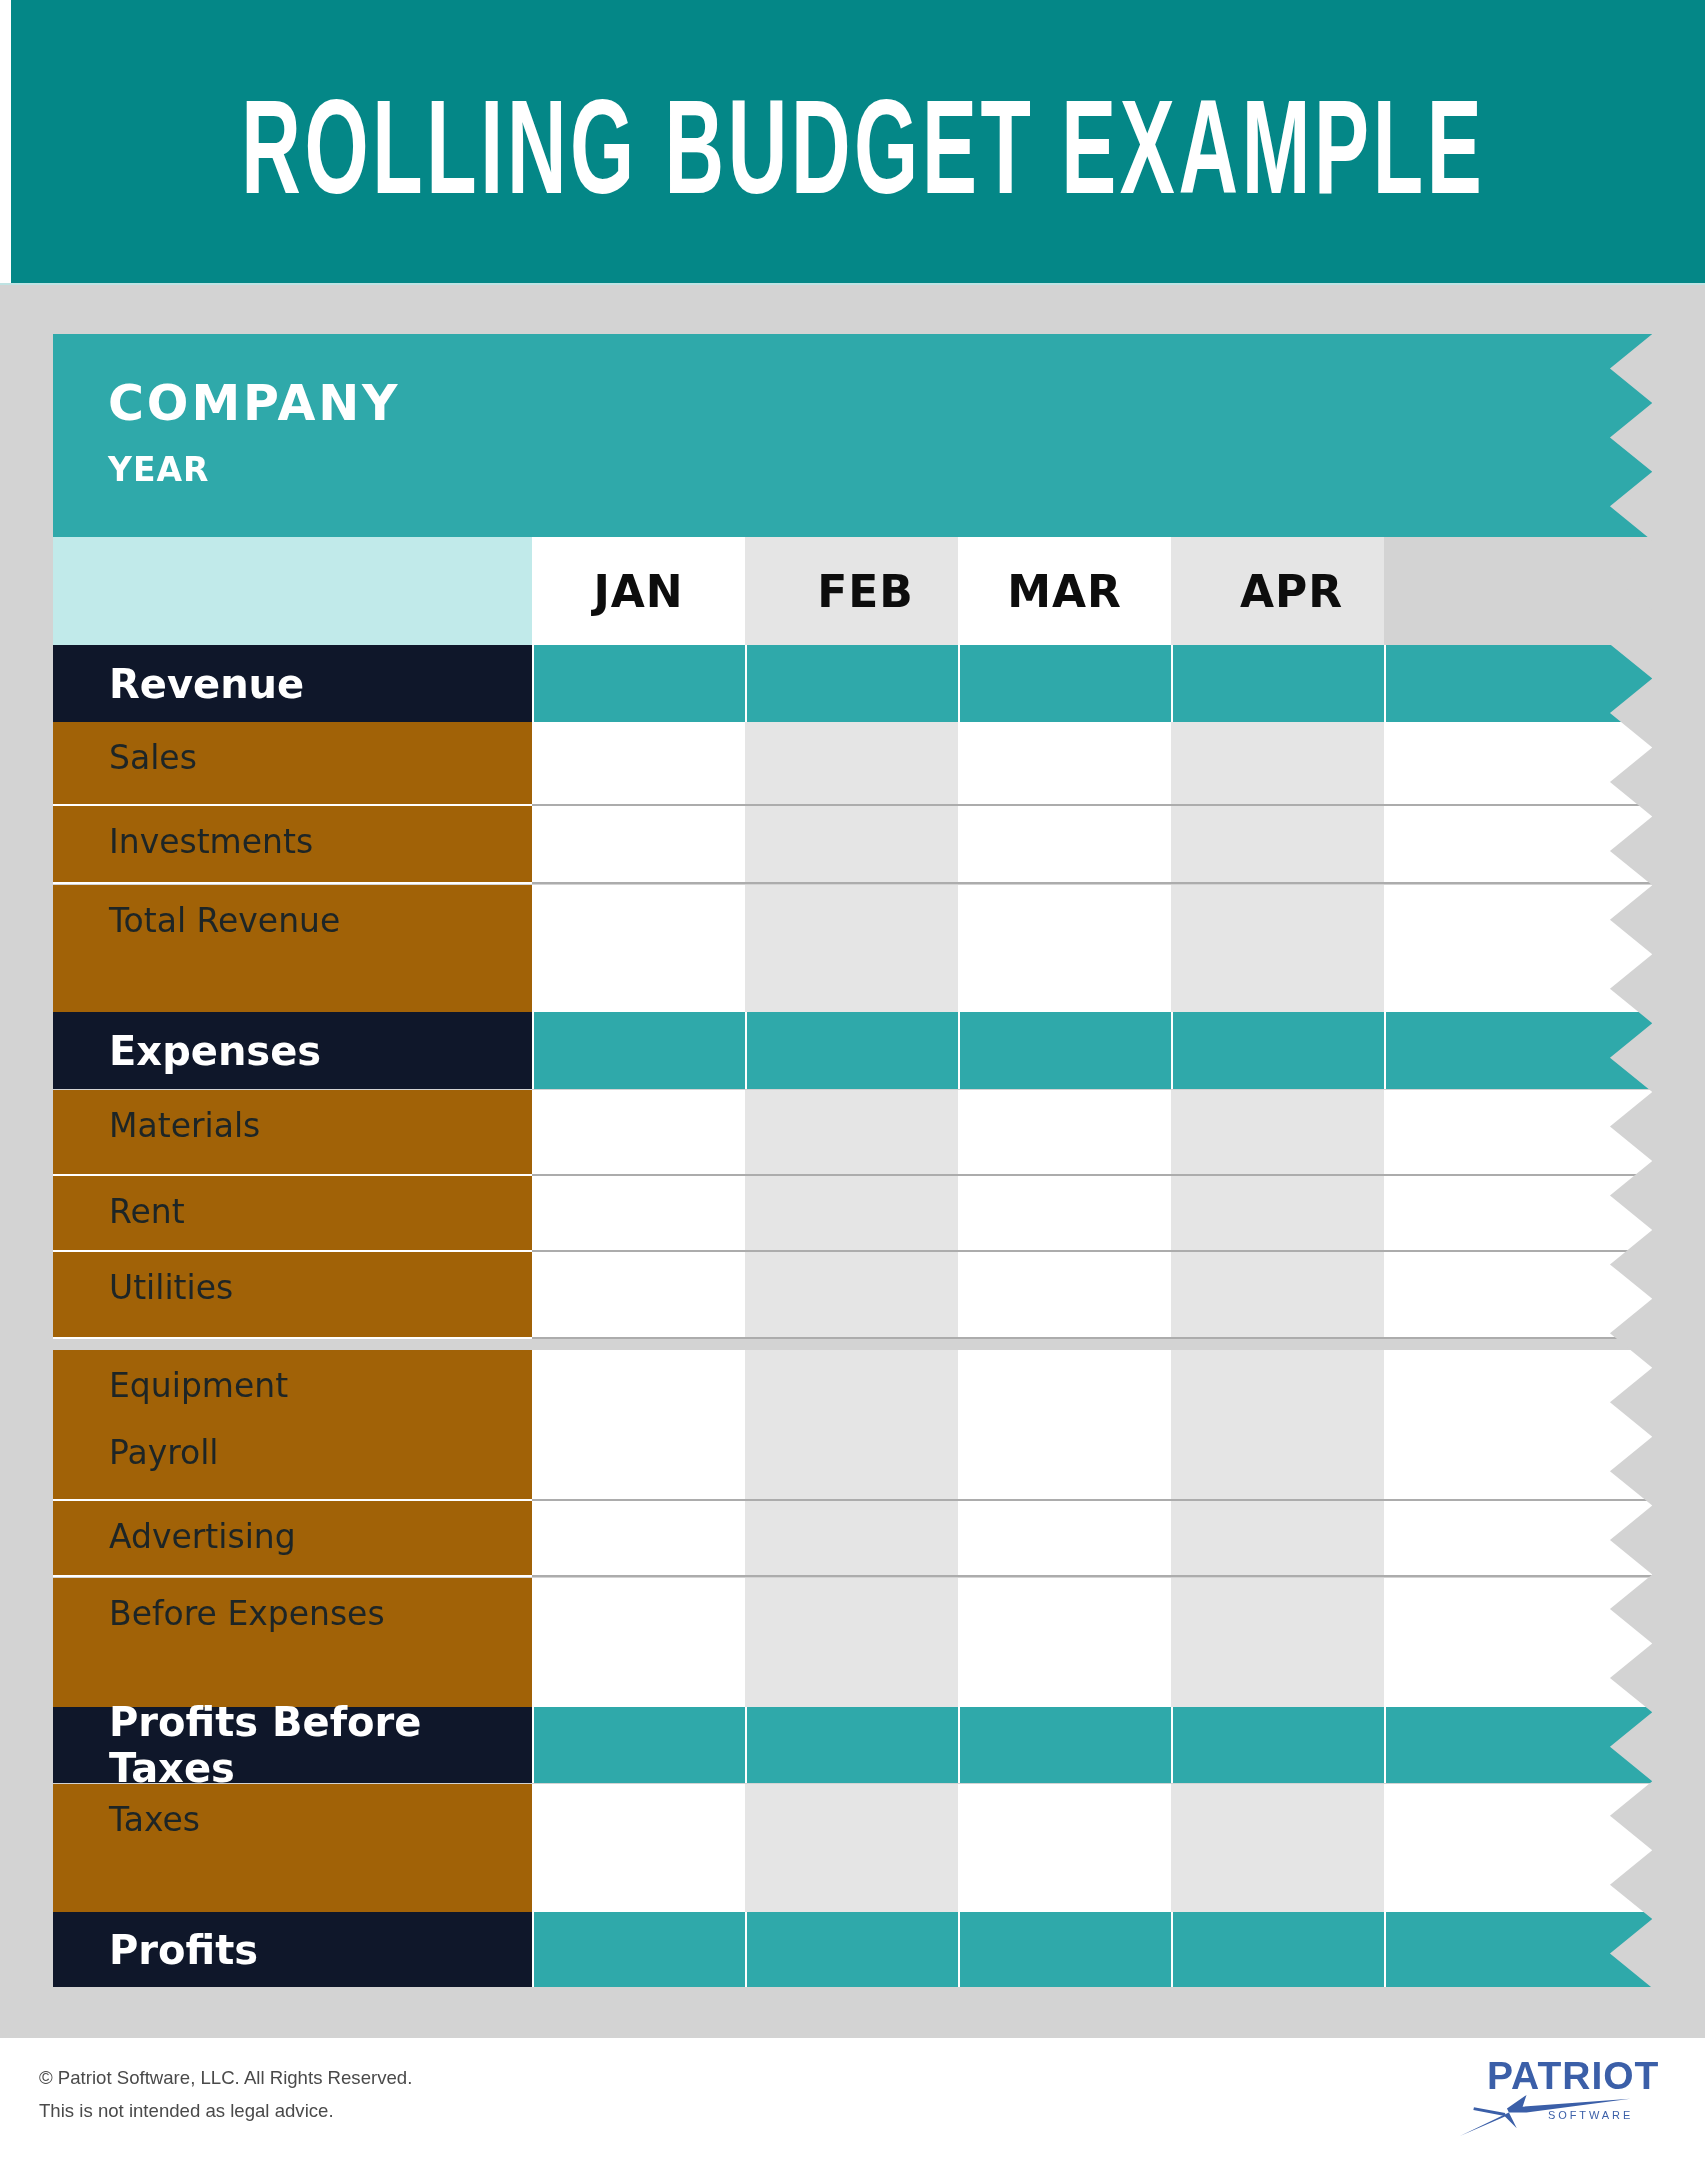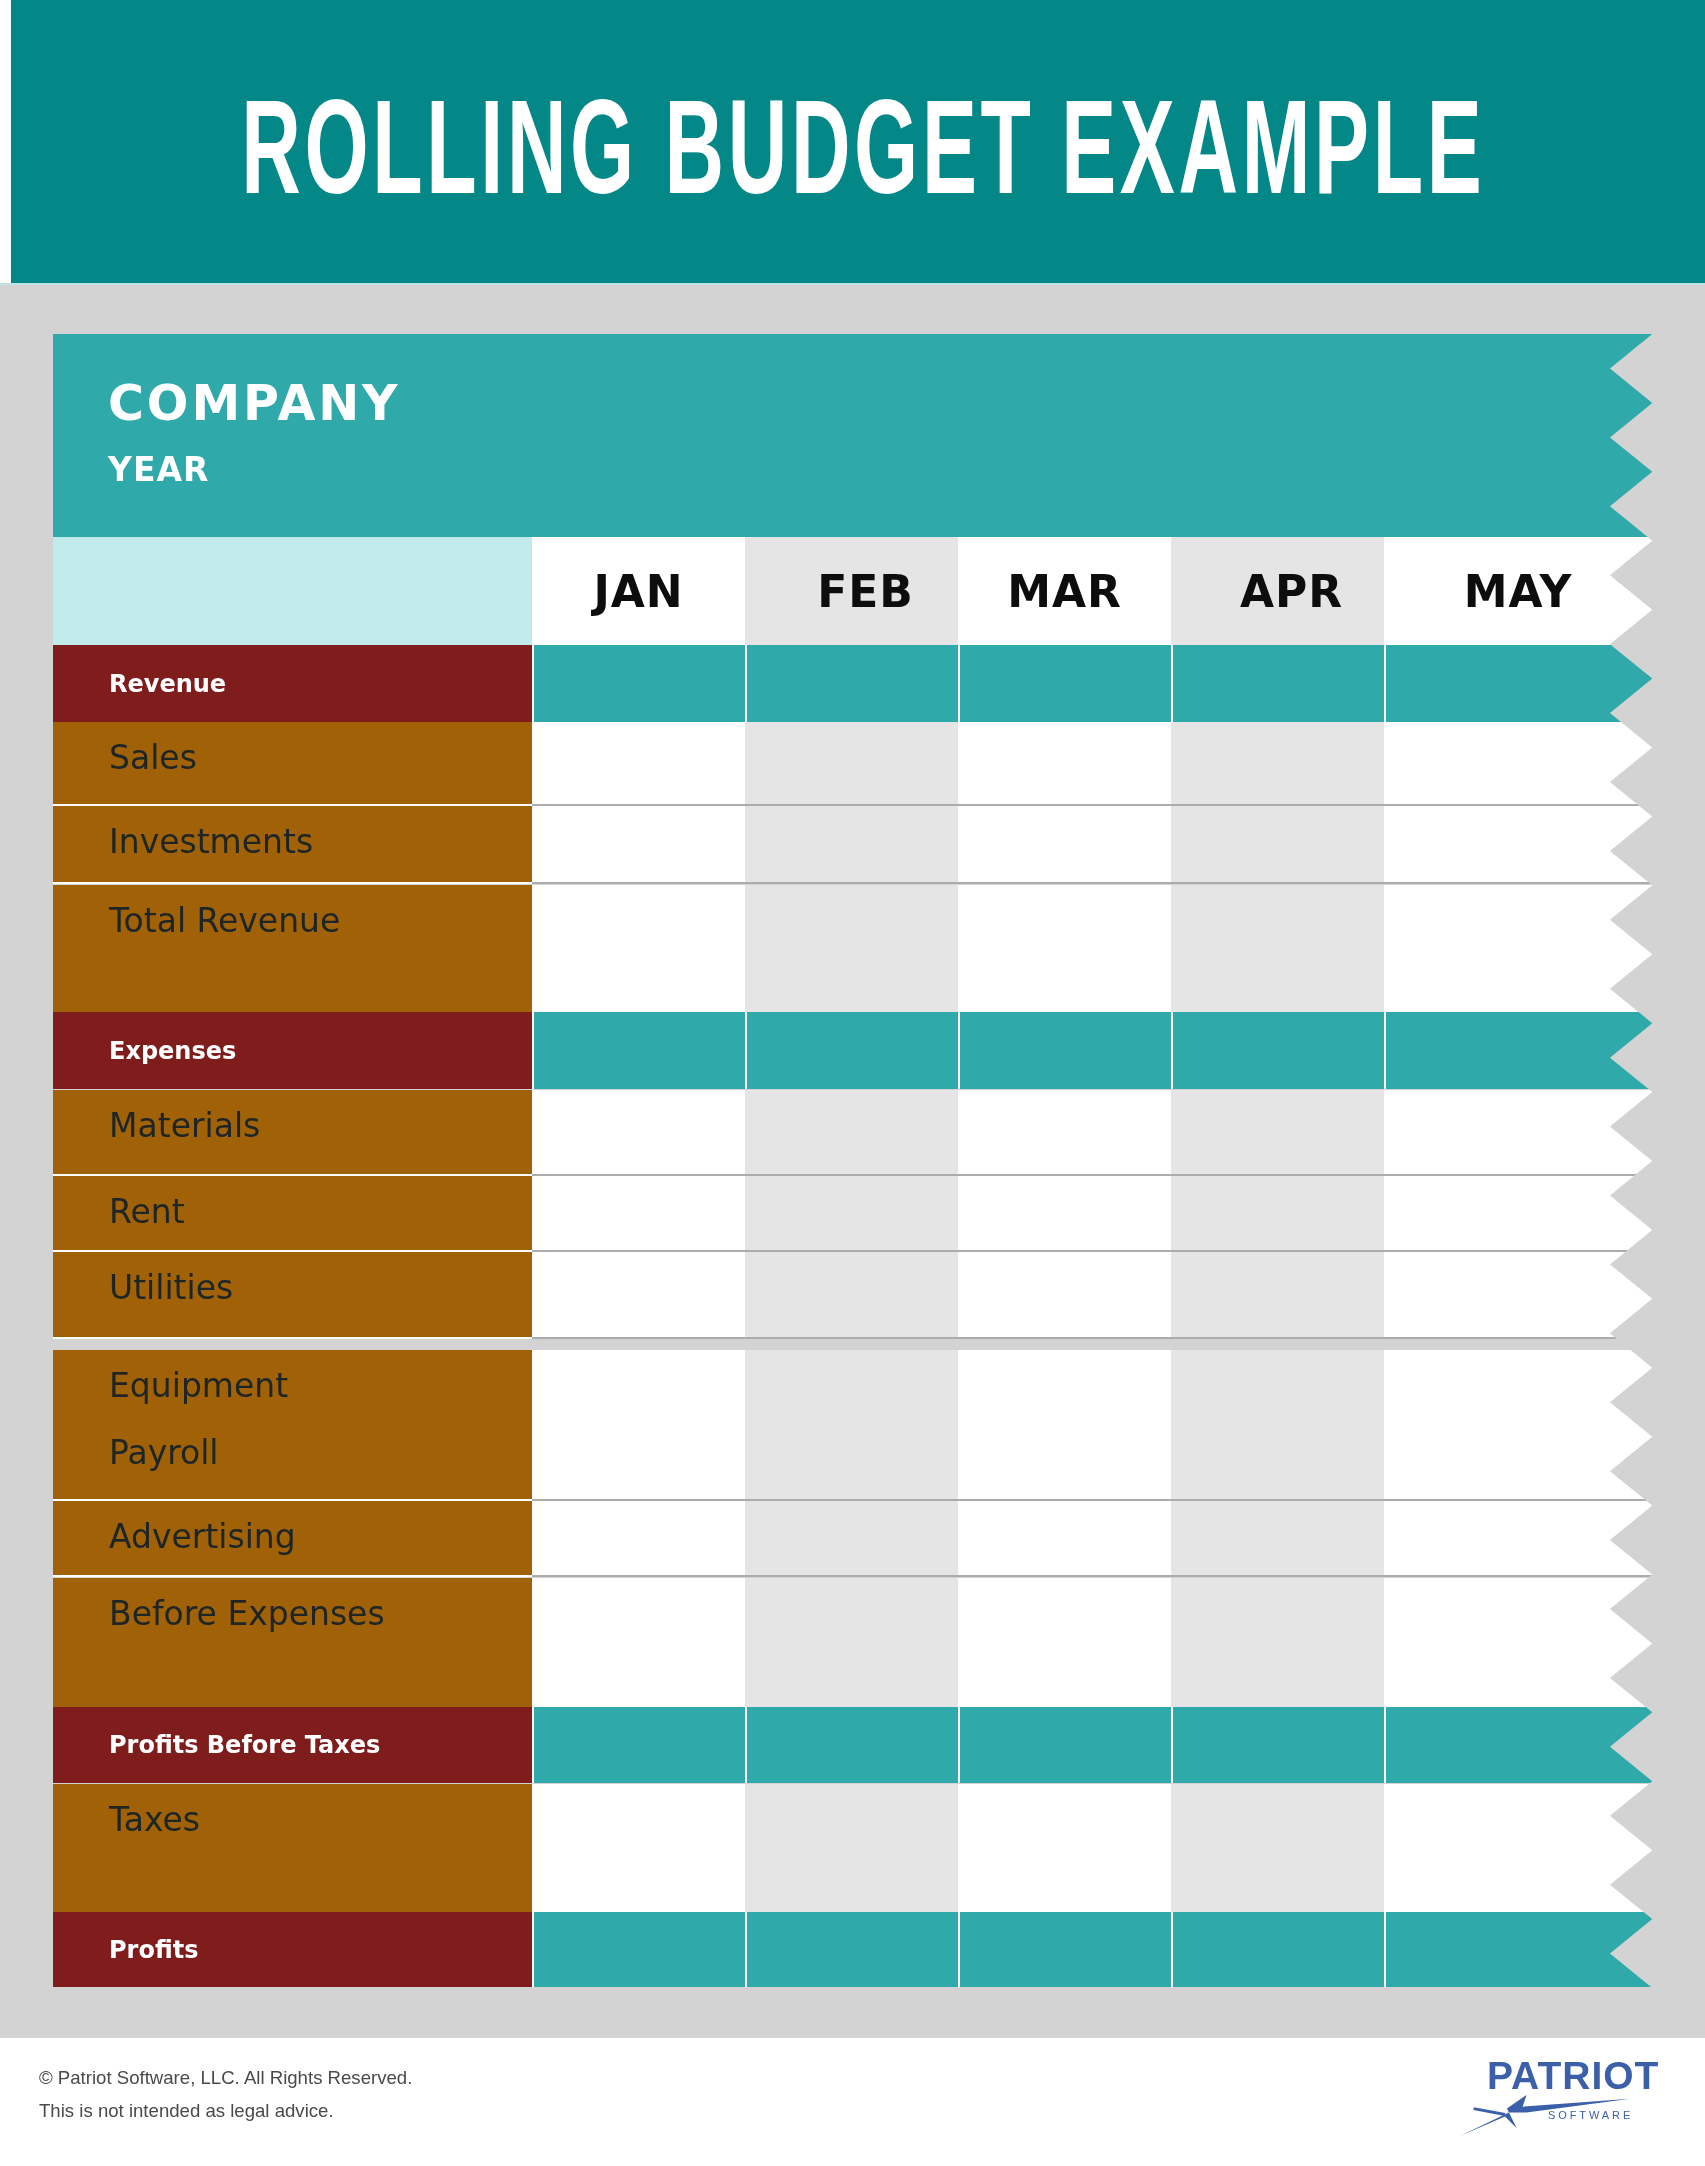--- a/index.html
+++ b/index.html
@@ -21,21 +21,21 @@
   .row { position: absolute; left: 0; width: 1599px; display: flex; }
   .label-cell { width: 479px; height: 100%; background: #a16207; display: flex; align-items: flex-start; padding-left: 56px; color: #1d2526; font-size: 33px; }
   .month-cell { width: 213px; height: 100%; display: flex; align-items: center; justify-content: center; }
   .month-cell.last { width: 268px; }
   .odd { background: #ffffff; }
   .even { background: #e5e5e5; padding-left: 28px; }
 
   .month-row .label-cell { background: #c1eaea; }
   .month-row .month-cell span { font-weight: bold; font-size: 44px; color: #0d0d0d; letter-spacing: 1px; }
 
-  .band .label-cell { background: #7f1d1d; color: #fff; font-weight: bold; font-size: 24px; align-items: center; }
+  .band .label-cell { background: #0f172a; color: #fff; font-weight: bold; font-size: 40px; align-items: center; }
   .band .month-cell { background: #2fa9aa; border-left: 2px solid #ffffff; }
 
   .item .label-cell { padding-top: 15.7px; border-bottom: 2.9px solid #ffffff; }
   .item .month-cell { border-bottom: 2.9px solid #acacac; }
   .item.total .label-cell, .item.total .month-cell { border-bottom: none; }
 
   .zigzag { position: absolute; left: 1549px; top: 0; width: 59px; height: 1654px; }
 
   .footer-line { position: absolute; left: 39px; color: #4a4a4a; font-family: "Liberation Sans", sans-serif; font-size: 18.6px; }
   .logo { position: absolute; left: 1458px; top: 2054px; width: 216px; height: 82px; }
@@ -68,23 +68,20 @@
       </div>
     <div class="month-cell even">
         <span>FEB</span>
       </div>
     <div class="month-cell odd">
         <span>MAR</span>
       </div>
     <div class="month-cell even">
         <span>APR</span>
       </div>
-    <div class="month-cell odd last">
-        <span>MAY</span>
-      </div>
   </div>
 
   <div class="row band" style="top:311px;height:77px;">
     <div class="label-cell">Revenue</div>
     <div class="month-cell"></div>
     <div class="month-cell"></div>
     <div class="month-cell"></div>
     <div class="month-cell"></div>
     <div class="month-cell last"></div>
   </div>

